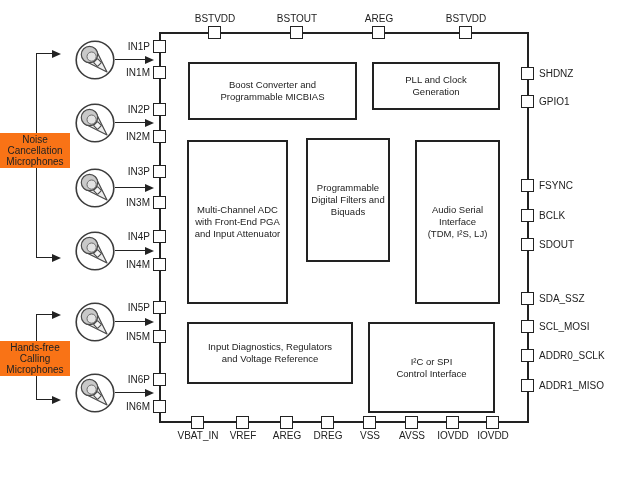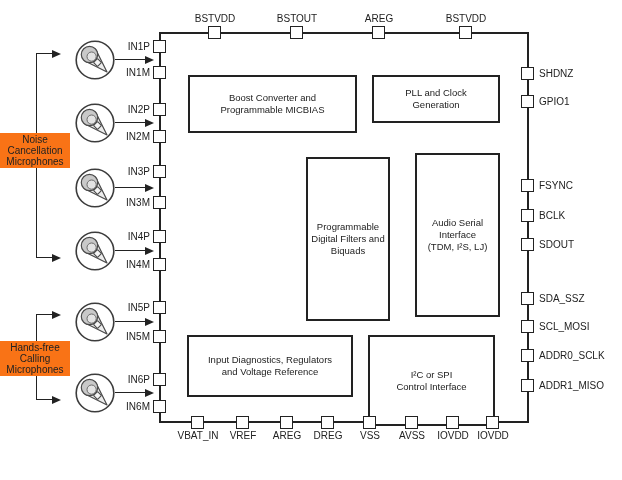--- a/index.html
+++ b/index.html
@@ -6,21 +6,21 @@
   #canvas {
     position:relative; width:622px; height:480px; background:#ffffff;
     font-family:"Liberation Sans", sans-serif; color:#222; overflow:hidden;
   }
   .chip-outline {
     position:absolute; border:2px solid #222; background:#fff; box-sizing:border-box;
   }
   .block {
     position:absolute; border:2px solid #222; background:#fff; box-sizing:border-box;
     display:flex; flex-direction:column; align-items:center; justify-content:center;
-    font-size:9.5px; line-height:12px; text-align:center; z-index:1; padding:2px;margin-top:13px;
+    font-size:9.5px; line-height:12px; text-align:center; z-index:1; padding:2px;
   }
   .pin {
     position:absolute; width:13px; height:13px; border:1.5px solid #222;
     background:#fff; box-sizing:border-box; z-index:2;
   }
   .plabel { position:absolute; font-size:10px; line-height:12px; white-space:nowrap; z-index:2; }
   .pcx   { transform:translateX(-50%); text-align:center; }
   .pleft  { right:472px; text-align:left; }
   .pright { left:539px; text-align:left; }
   .hline { position:absolute; height:0; border-top:1.5px solid #222; }
@@ -109,21 +109,26 @@
   <div class="chip-outline" style="left:159px;top:32px;width:370px;height:391px"></div>
 
   <div class="block" style="left:188px;top:62px;width:169px;height:58px">
     <div>Boost Converter and</div>
     <div>Programmable MICBIAS</div>
   </div>
   <div class="block" style="left:372px;top:62px;width:128px;height:48px">
     <div>PLL and Clock</div>
     <div>Generation</div>
   </div>
-  <div class="block" style="left:306px;top:144px;width:84px;height:164px">
+  <div class="block" style="left:187px;top:140px;width:101px;height:164px">
+    <div>Multi-Channel ADC</div>
+    <div>with Front-End PGA</div>
+    <div>and Input Attenuator</div>
+  </div>
+  <div class="block" style="left:306px;top:138px;width:84px;height:124px">
     <div>Programmable</div>
     <div>Digital Filters and</div>
     <div>Biquads</div>
   </div>
   <div class="block" style="left:415px;top:140px;width:85px;height:164px">
     <div>Audio Serial</div>
     <div>Interface</div>
     <div>(TDM, I²S, LJ)</div>
   </div>
   <div class="block" style="left:187px;top:322px;width:166px;height:62px">

